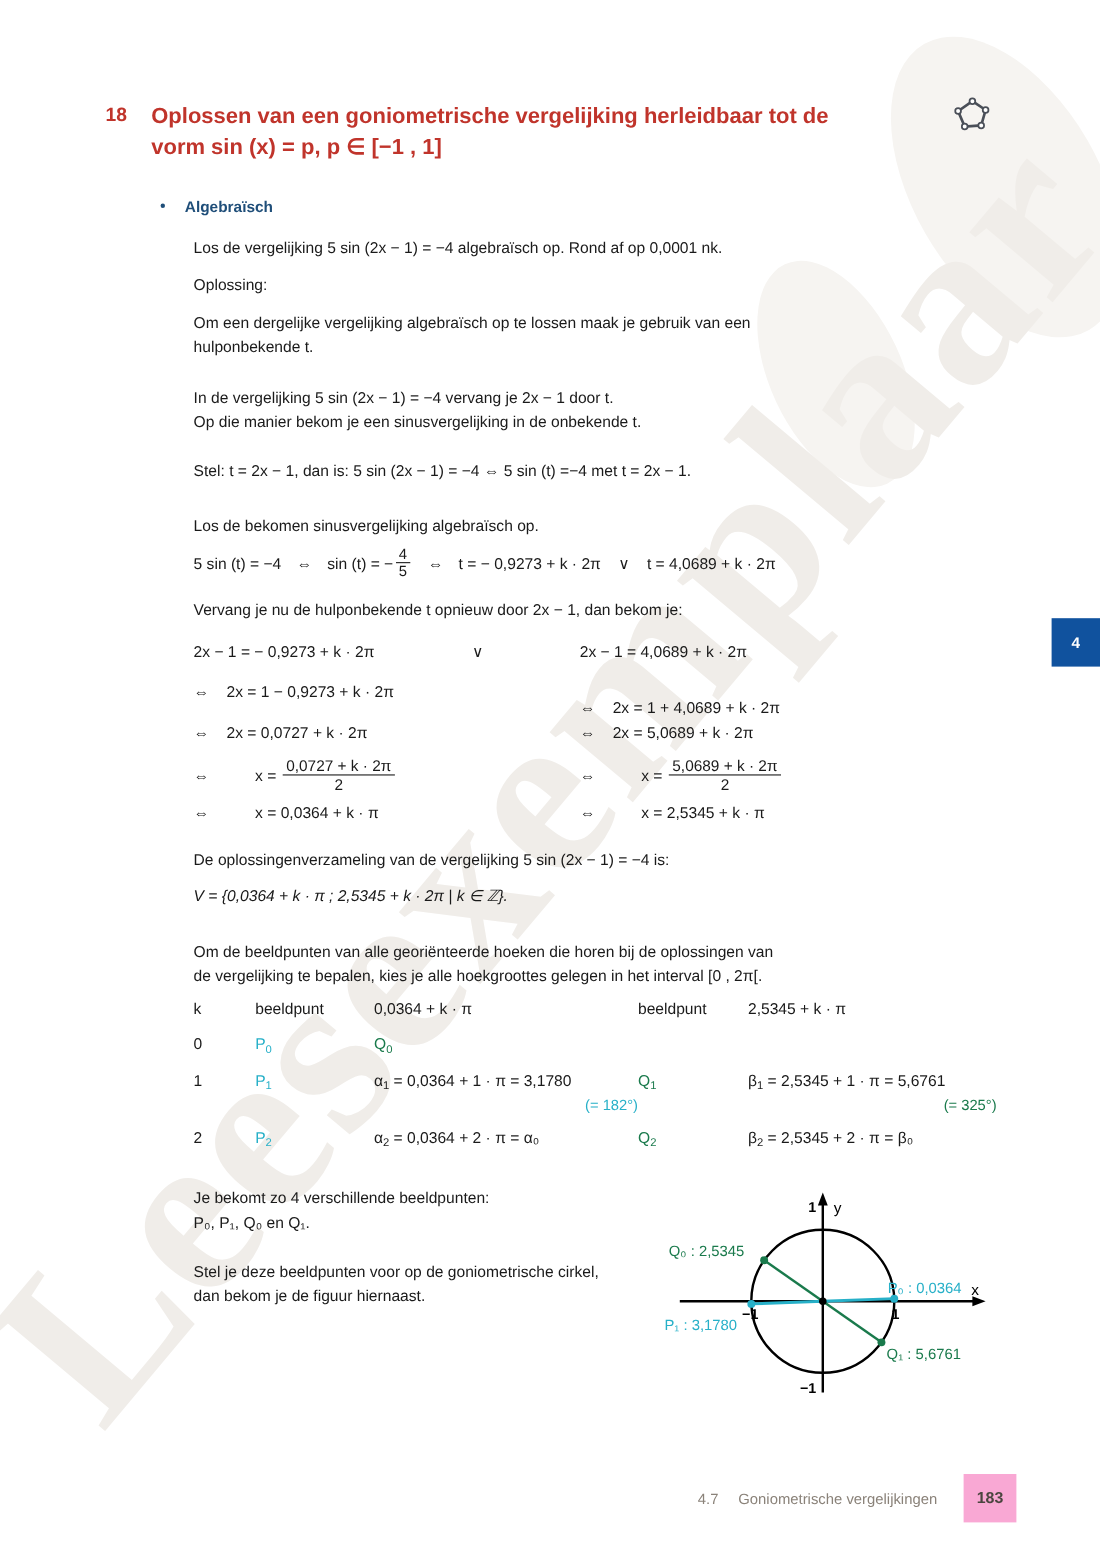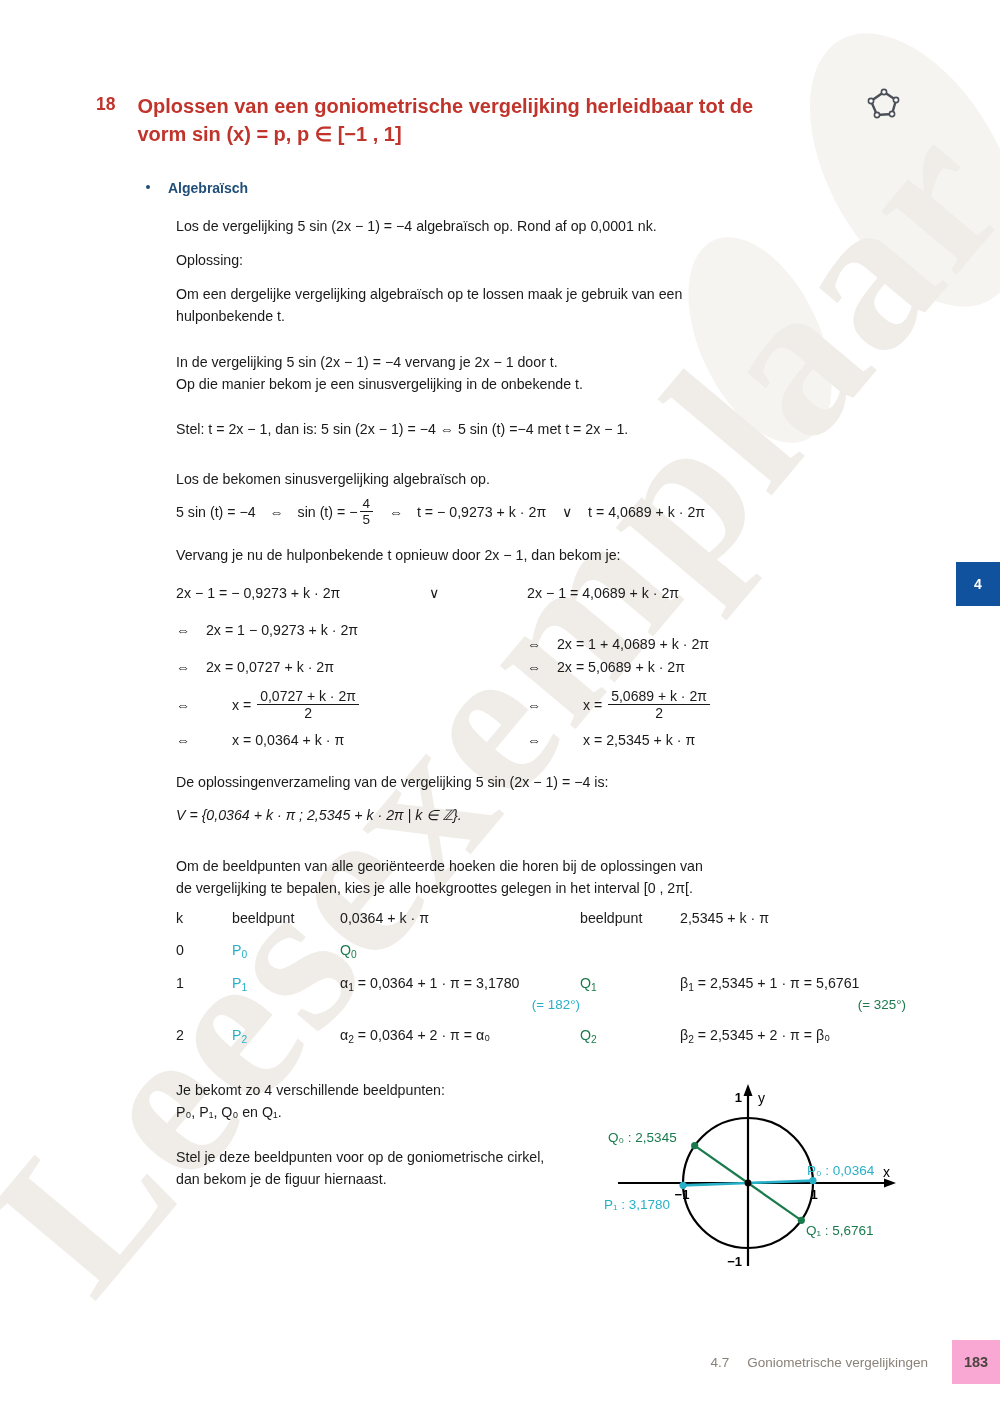--- a/index.html
+++ b/index.html
@@ -191,21 +191,21 @@
     font-weight: 700;
     display: flex;
     align-items: center;
     justify-content: center;
   }
 
   
   .footer {
     position: absolute;
     left: 0; top: 1340px;
-    width: 1000px;
+    width: 924px;
     height: 44px;
     display: flex;
     align-items: center;
     justify-content: flex-end;
     font-size: 13.5px;
     color: #8a8279;
   }
   .footer .sec  { margin-right: 18px; }
   .footer .name { margin-right: 24px; }
   .page-box {

